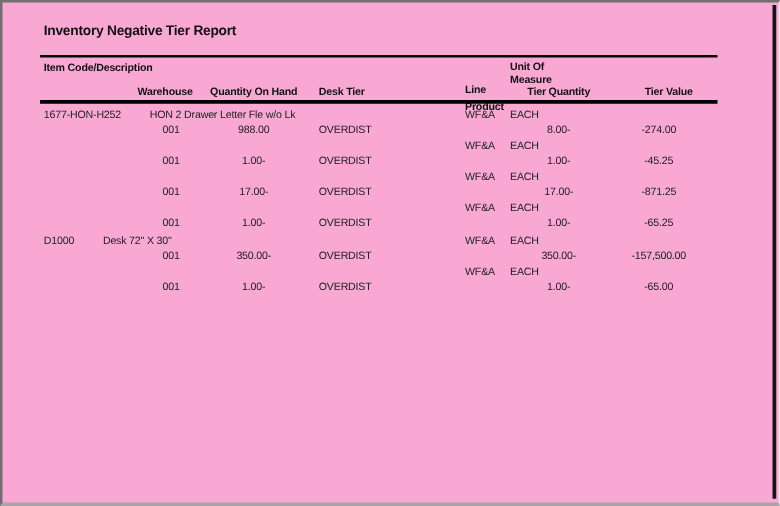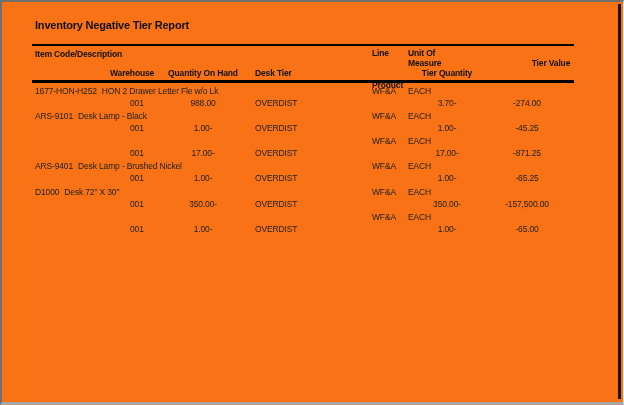--- a/index.html
+++ b/index.html
@@ -2,21 +2,21 @@
 <html><head>
 <meta charset="utf-8">
 <style>
   html, body { margin: 0; padding: 0; background: #ffffff; }
   body {
     width: 624px; height: 405px; position: relative; overflow: hidden;
     font-family: "Liberation Sans", sans-serif; color: #1c1c1c;
     -webkit-font-smoothing: antialiased;
   }
   .page {
-    position: absolute; inset: 0; background: #f97316; box-sizing: border-box;
+    position: absolute; inset: 0; background: #f9a8d4; box-sizing: border-box;
     border-top: 2px solid #707070;
     border-left: 2px solid #707070;
     border-bottom: 3px solid #a6a6a6;
     border-right: 1px solid #ededed;
   }
   .right-edge-bar {
     position: absolute; top: 2px; bottom: 3px; right: 2px; width: 3px;
     background: #161616;
   }
   .abs { position: absolute; white-space: nowrap; }
@@ -29,31 +29,31 @@
     font-size: 10.5px; font-weight: bold; letter-spacing: -0.2px; color: #111;
   }
   .rule { background: #000; left: 30px; width: 542px; }
   .rule-top { top: 42px; height: 2px; }
   .rule-bottom { top: 78px; height: 3px; }
   .hdr { font-size: 8.5px; font-weight: bold; letter-spacing: -0.15px; color: #111; }
   .cell { font-size: 8.5px; letter-spacing: -0.15px; color: #222; }
   .r { text-align: center; }
   .h-item   { left: 33px;  top: 47px; }
   .h-prod1  { left: 370px; top: 46px; margin-top: 32px; }
-  .h-prod2  { left: 370px; top: 46px; text-align: right; }
+  .h-prod2  { left: 370px; top: 64px; text-align: right; }
   .h-unit1  { left: 406px; top: 46px; }
   .h-unit2  { left: 406px; top: 56px; }
   .h-wh     { left: 108px; top: 66px; }
   .h-qoh    { left: 156px; top: 66px; width: 90px; }
   .h-ct     { left: 253px; top: 66px; }
   .h-tq     { left: 400px; top: 66px; width: 90px; }
-  .h-tv     { left: 480px; top: 56px; width: 106px; margin-left: 16px; }
+  .h-tv     { left: 480px; top: 66px; width: 106px; }
   .row { position: absolute; left: 0; width: 624px; height: 25px; }
   .c-code { left: 33px; top: 0; }
-  .c-code .desc { margin-left: 5px; }
+  .c-code .desc { margin-left: 23px; }
   .c-pl  { left: 370px; top: 0; }
   .c-um  { left: 406px; top: 0; }
   .c-wh  { left: 128px; top: 12px; }
   .c-qty { left: 156px; top: 12px; width: 90px; }
   .c-ct  { left: 253px; top: 12px; }
   .c-tq  { left: 400px; top: 12px; width: 90px; }
   .c-tv  { left: 480px; top: 12px; width: 90px; }
 </style>
 </head>
 <body>
@@ -77,47 +77,45 @@
 
   <div class="abs rule rule-bottom"></div>
 
   <div class="row" style="top:84px">
     <div class="abs cell c-code"><span>1677-HON-H252</span><span class="desc">HON 2 Drawer Letter Fle w/o Lk</span></div>
     <div class="abs cell c-pl">WF&amp;A</div>
     <div class="abs cell c-um">EACH</div>
     <div class="abs cell c-wh">001</div>
     <div class="abs cell c-qty r">988.00</div>
     <div class="abs cell c-ct">OVERDIST</div>
-    <div class="abs cell c-tq r">3.70-</div>
+    <div class="abs cell c-tq r">8.00-</div>
     <div class="abs cell c-tv r">-274.00</div>
   </div>
 
   <div class="row" style="top:109px">
-    <div class="abs cell c-code"><span>ARS-9101</span><span class="desc">Desk Lamp - Black</span></div>
     <div class="abs cell c-pl">WF&amp;A</div>
     <div class="abs cell c-um">EACH</div>
     <div class="abs cell c-wh">001</div>
     <div class="abs cell c-qty r">1.00-</div>
     <div class="abs cell c-ct">OVERDIST</div>
     <div class="abs cell c-tq r">1.00-</div>
     <div class="abs cell c-tv r">-45.25</div>
   </div>
 
   <div class="row" style="top:134px">
     <div class="abs cell c-pl">WF&amp;A</div>
     <div class="abs cell c-um">EACH</div>
     <div class="abs cell c-wh">001</div>
     <div class="abs cell c-qty r">17.00-</div>
     <div class="abs cell c-ct">OVERDIST</div>
     <div class="abs cell c-tq r">17.00-</div>
     <div class="abs cell c-tv r">-871.25</div>
   </div>
 
   <div class="row" style="top:159px">
-    <div class="abs cell c-code"><span>ARS-9401</span><span class="desc">Desk Lamp - Brushed Nickel</span></div>
     <div class="abs cell c-pl">WF&amp;A</div>
     <div class="abs cell c-um">EACH</div>
     <div class="abs cell c-wh">001</div>
     <div class="abs cell c-qty r">1.00-</div>
     <div class="abs cell c-ct">OVERDIST</div>
     <div class="abs cell c-tq r">1.00-</div>
     <div class="abs cell c-tv r">-65.25</div>
   </div>
 
   <div class="row" style="top:185px">

